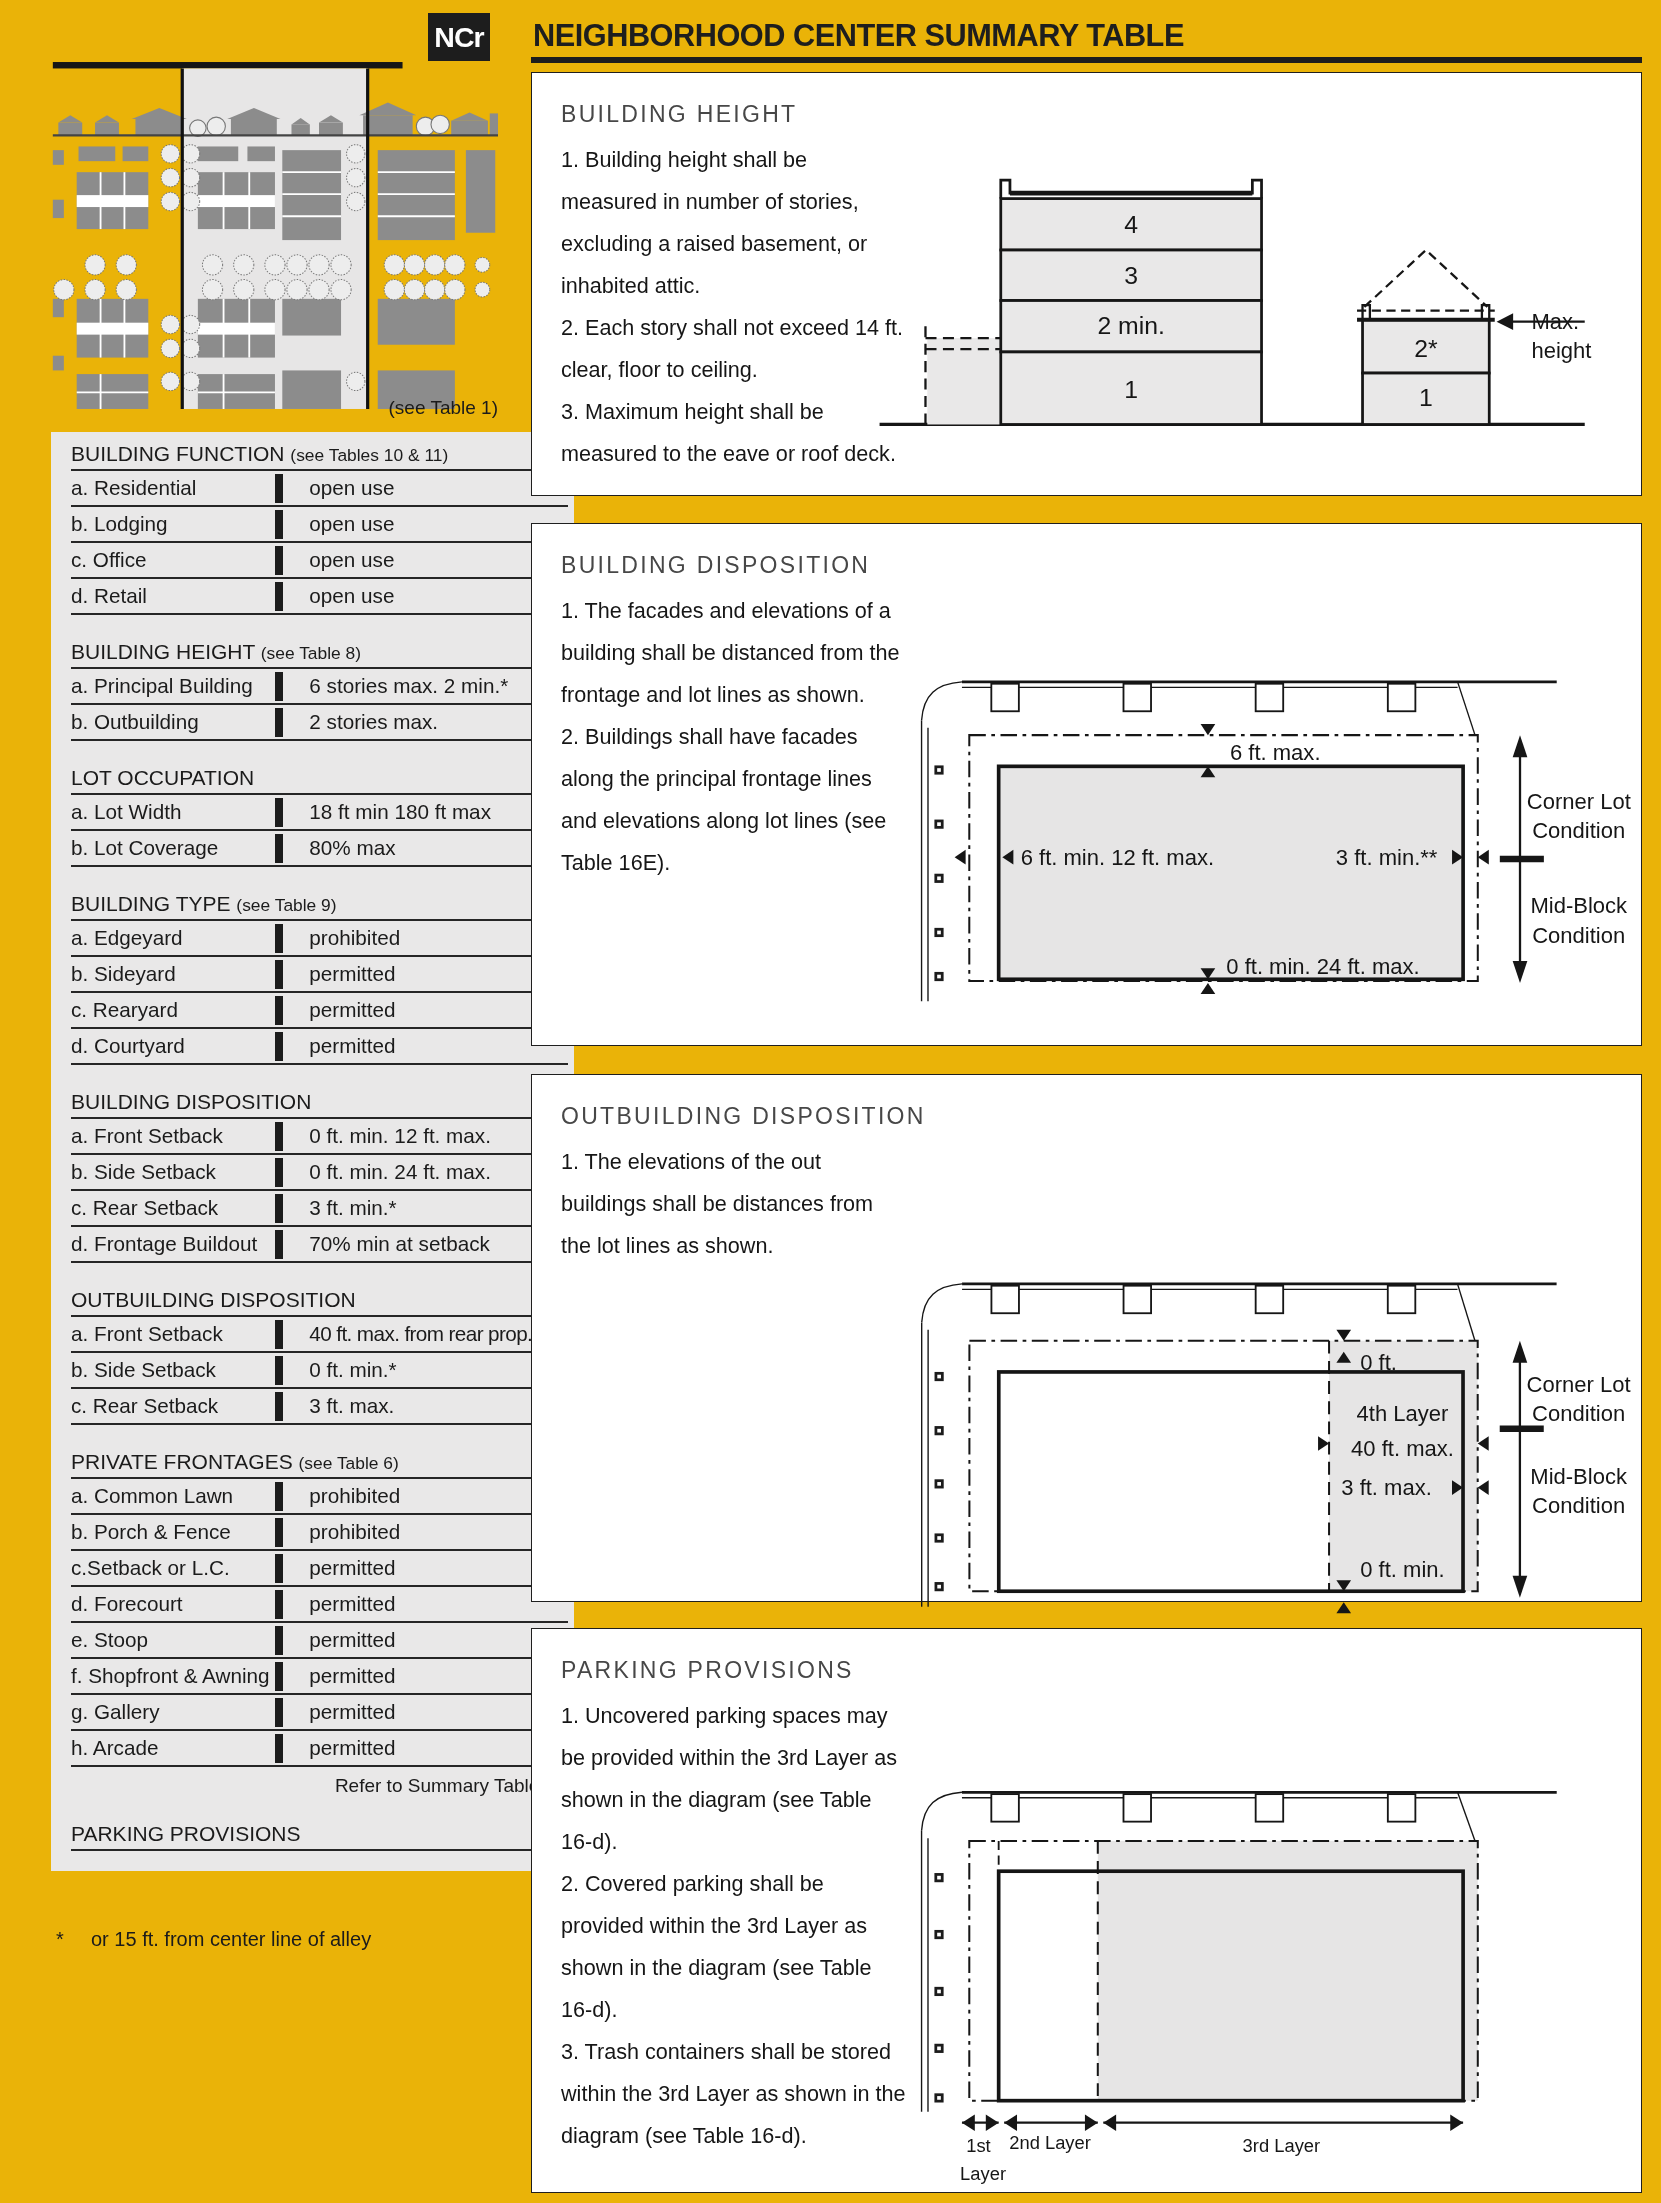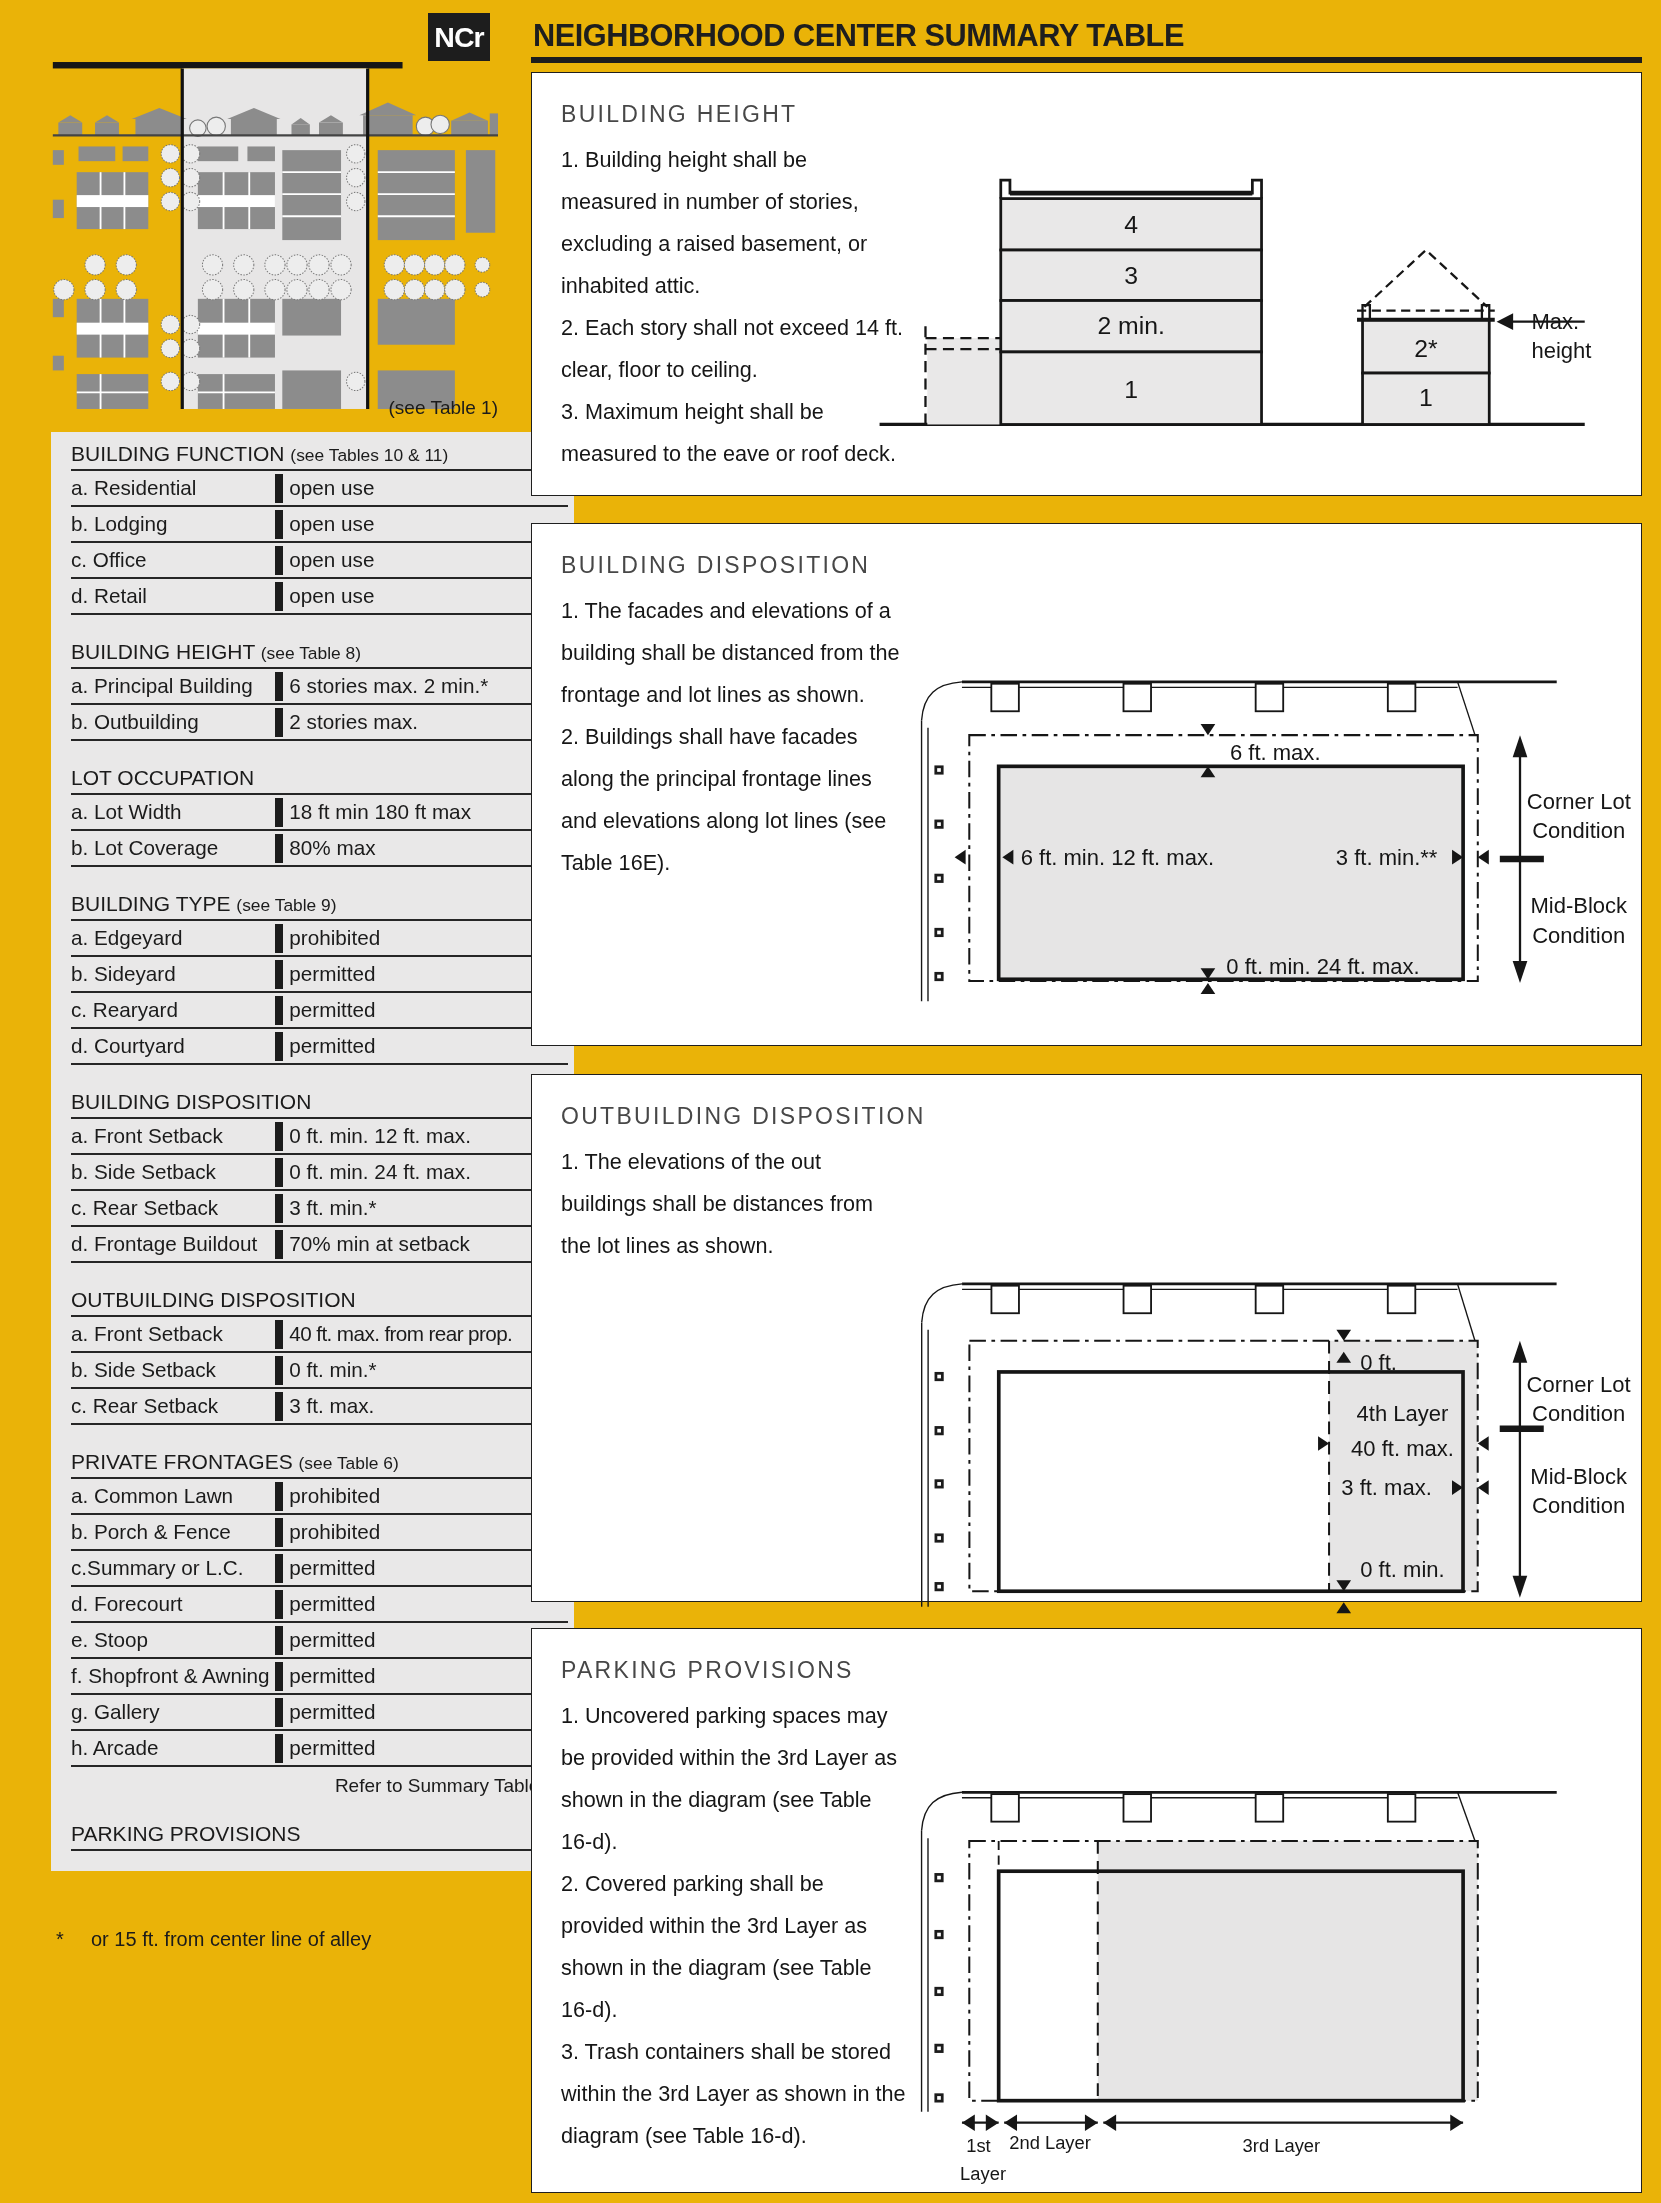--- a/index.html
+++ b/index.html
@@ -15,21 +15,21 @@
   .illus{position:absolute;left:51px;top:62px;width:447px;height:347px;}
   .see-table1{position:absolute;left:51px;top:397px;width:447px;text-align:right;font-size:19px;color:#1b1b1b;}
   .panel{position:absolute;left:51px;top:432px;width:523px;background:#e9e8e8;padding:7.3px 0 20px 0;}
   .tsec{margin:0 6.4px 0 20px;}
   .tsec + .tsec{margin-top:22px;}
   .thead{height:30px;line-height:30px;border-bottom:2.8px solid #262626;font-size:21px;color:#1b1b1b;white-space:nowrap;}
   .thead-ref{font-size:17.4px;}
   .trow{display:flex;height:34px;border-bottom:2.8px solid #262626;}
   .tl{width:204px;font-size:20.7px;line-height:34px;white-space:nowrap;}
   .tbar{width:8.3px;background:#1c1c1c;margin:2.8px 0;}
-  .tv{flex:1;padding-left:6px;font-size:20.7px;line-height:34px;white-space:nowrap;}
+  .tv{flex:1;padding-left:26px;font-size:20.7px;line-height:34px;white-space:nowrap;}
   .tv-tight{letter-spacing:-0.6px;}
   .tfoot{text-align:right;font-size:19px;padding:7.3px 1.8px 0 0;}
   .tnote{height:37px;line-height:37px;font-size:21px;border-bottom:2.8px solid #262626;}
   .footnote{position:absolute;left:56px;top:1928px;font-size:20px;}
   .footnote .mark{display:inline-block;width:35px;}
   
   .rbox{position:absolute;left:531px;width:1111px;border:1.8px solid #1f1f1f;background:#fff;box-sizing:border-box;}
   .rbox-1{top:72px;height:424px;}
   .rbox-2{top:523px;height:523px;}
   .rbox-3{top:1074px;height:528px;}
@@ -304,21 +304,21 @@
           <div class="tl">a. Common Lawn</div>
           <div class="tbar"></div>
           <div class="tv">prohibited</div>
         </div>
       <div class="trow">
           <div class="tl">b. Porch &amp; Fence</div>
           <div class="tbar"></div>
           <div class="tv">prohibited</div>
         </div>
       <div class="trow">
-          <div class="tl">c.Summary or L.C.</div>
+          <div class="tl">c.Setback or L.C.</div>
           <div class="tbar"></div>
           <div class="tv">permitted</div>
         </div>
       <div class="trow">
           <div class="tl">d. Forecourt</div>
           <div class="tbar"></div>
           <div class="tv">permitted</div>
         </div>
       <div class="trow">
           <div class="tl">e. Stoop</div>

